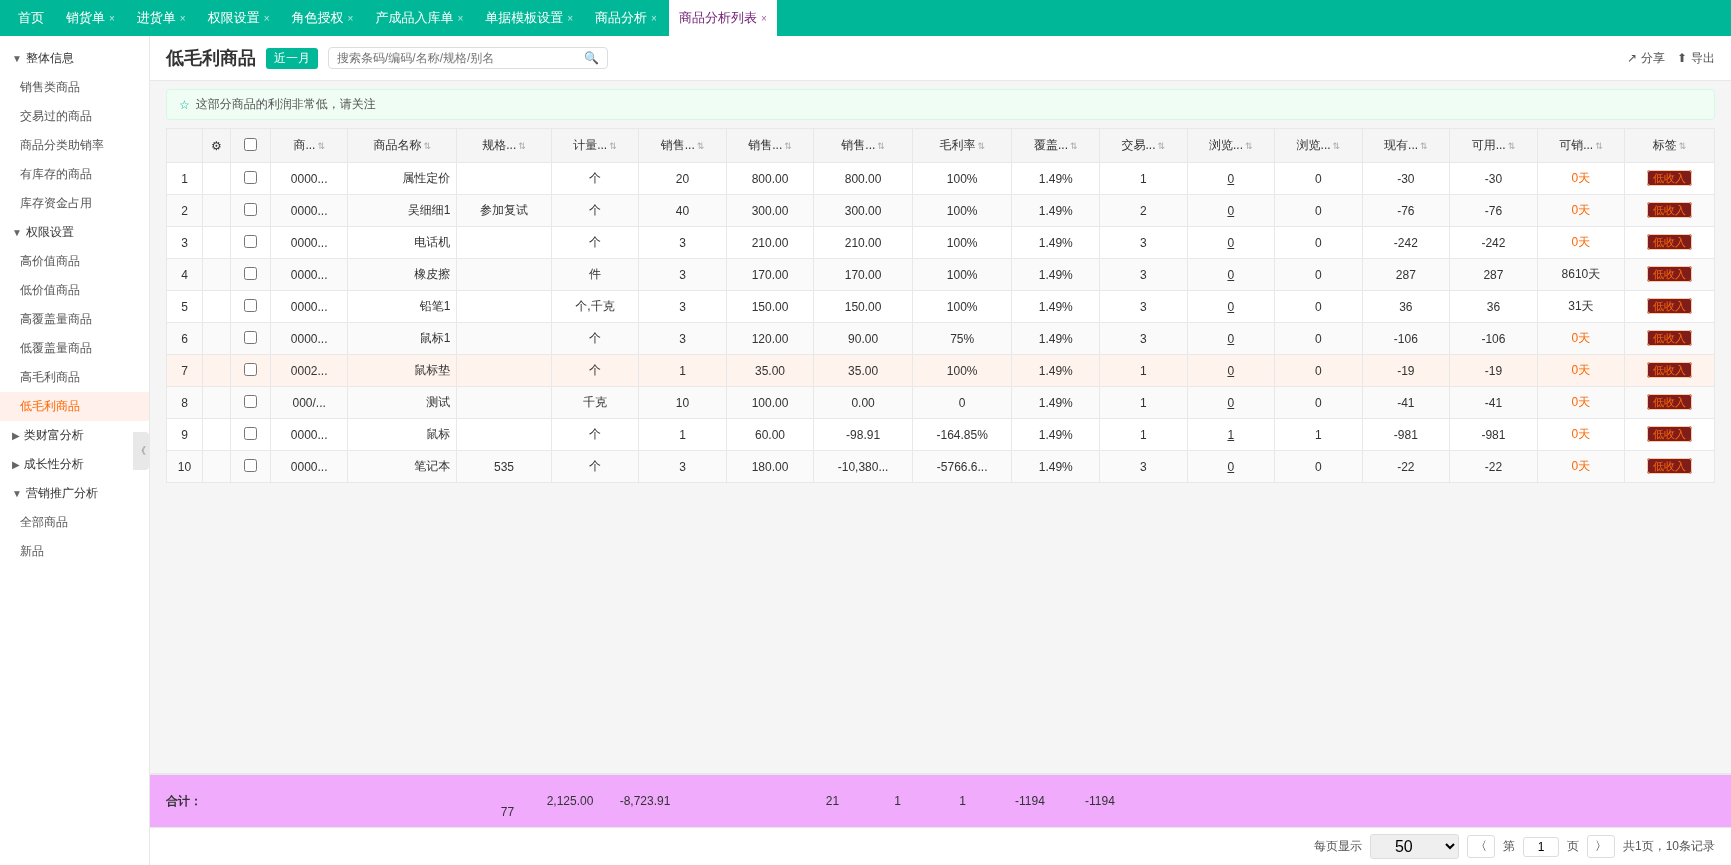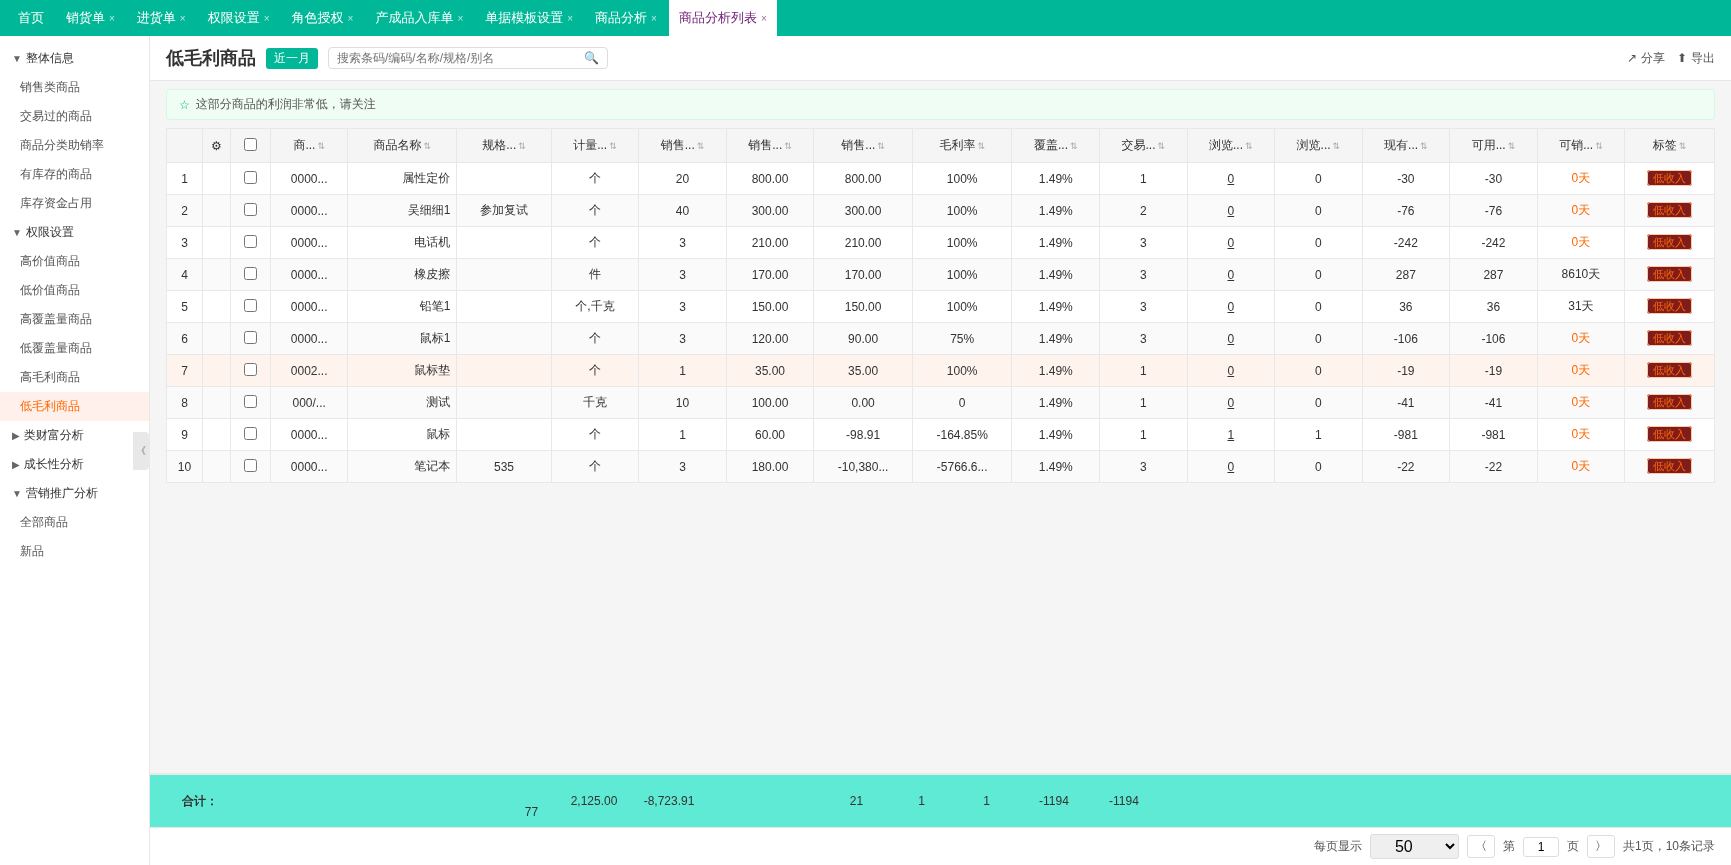--- a/index.html
+++ b/index.html
@@ -178,27 +178,27 @@
       border-radius: 3px;
       padding: 1px 5px;
       font-size: 11px;
     }
     .underline-link { text-decoration: underline; cursor: pointer; color: #333; }
     .col-no { width: 36px; }
     .col-check { width: 28px; }
 
     
     .table-footer {
-      background: #5eead4;
+      background: #f0abfc;
       border-top: 2px solid #e8e8e8;
-      padding: 8px 32px;
-      display: flex;
-      align-items: center;
-      font-size: 12px;
-      gap: 12px;
+      padding: 8px 16px;
+      display: flex;
+      align-items: center;
+      font-size: 12px;
+      gap: 4px;
     }
     .footer-label { font-weight: bold; margin-right: 4px; }
 
     
     .pagination {
       background: #fff;
       border-top: 1px solid #e8e8e8;
       padding: 6px 16px;
       display: flex;
       align-items: center;

